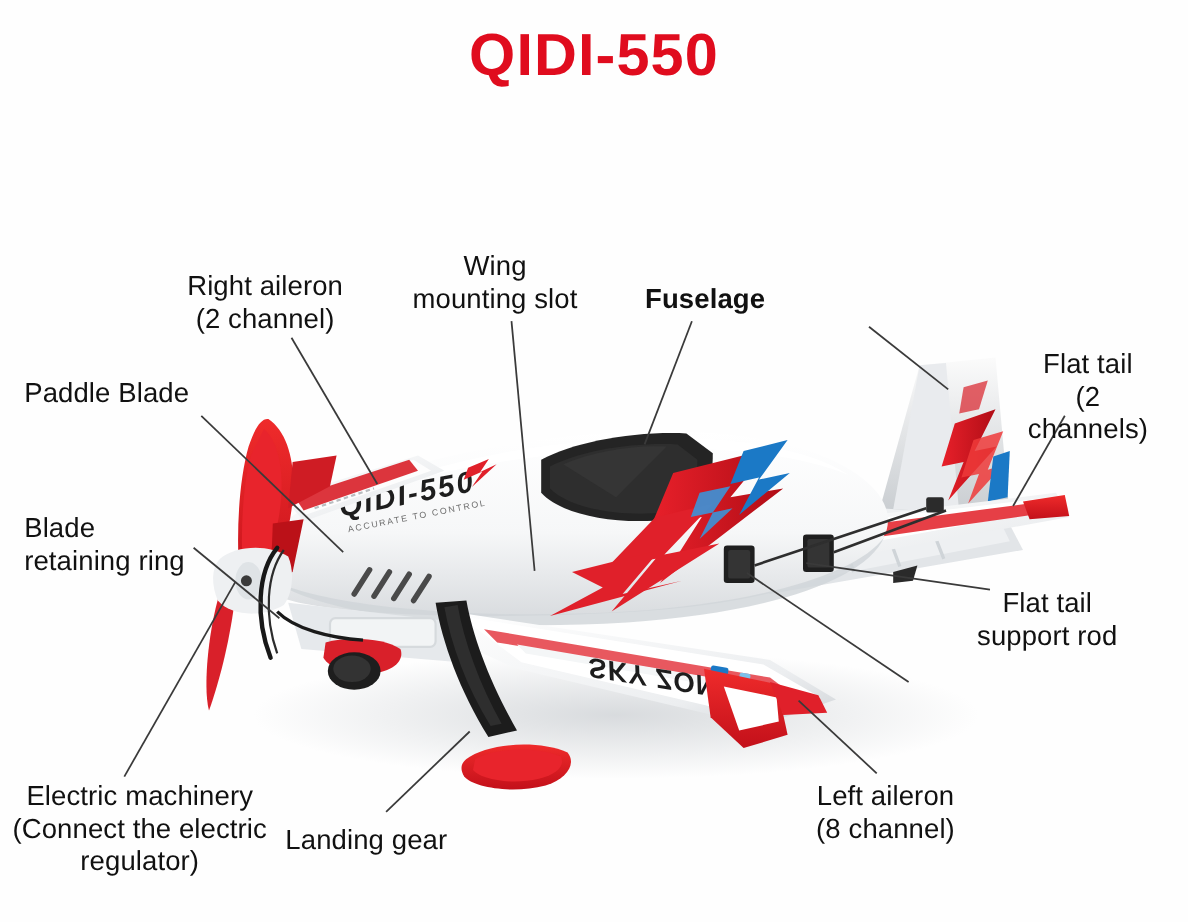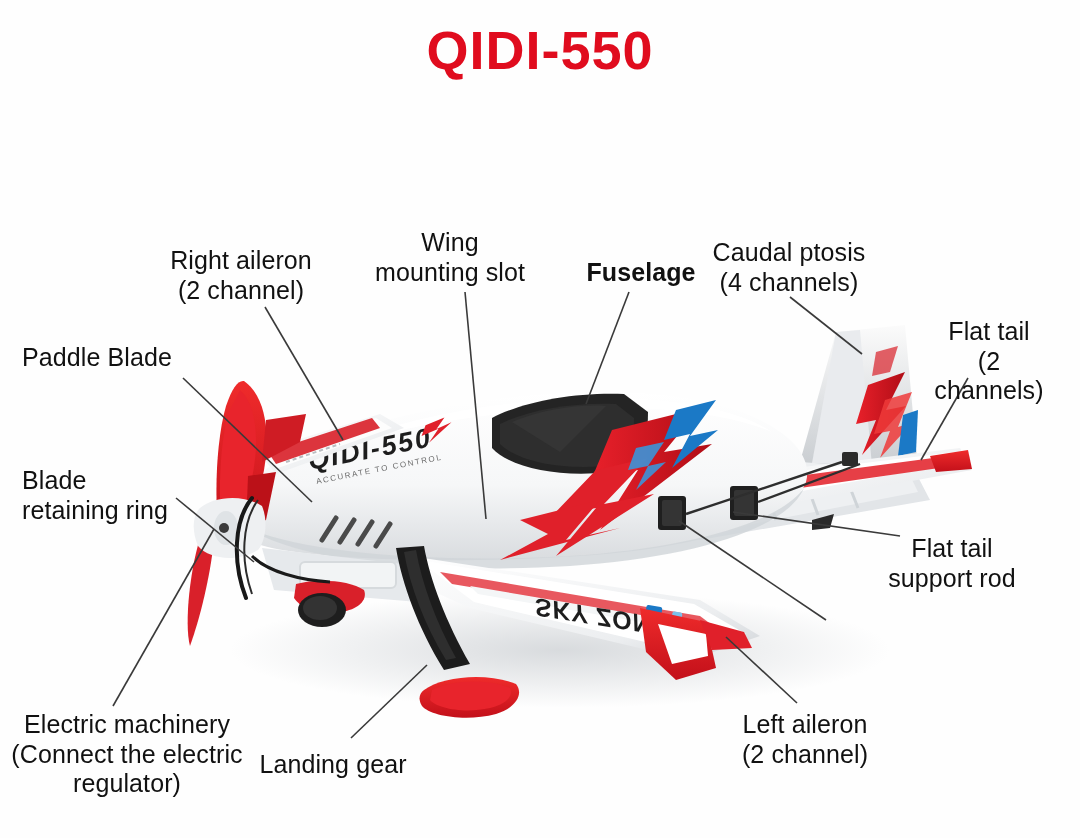--- a/index.html
+++ b/index.html
@@ -226,26 +226,24 @@
   </svg>
 
   <div class="label l" style="left:22px;  top:466px;">Blade
 retaining ring</div>
   <div class="label l" style="left:22px;  top:343px;">Paddle Blade</div>
   <div class="label c" style="left:241px; top:246px;">Right aileron
 (2 channel)</div>
   <div class="label c" style="left:450px; top:228px;">Wing
 mounting slot</div>
   <div class="label c" style="left:641px; top:258px;font-weight:bold;">Fuselage</div>
-  <div class="label c" style="left:789px; top:238px;">Caudal ptosis
-(4 channels)</div>
   <div class="label c" style="left:989px; top:317px;">Flat tail
 (2 channels)</div>
   <div class="label c" style="left:952px; top:534px;">Flat tail
 support rod</div>
   <div class="label c" style="left:805px; top:710px;">Left aileron
-(2 channel)</div>
+(8 channel)</div>
   <div class="label c" style="left:333px; top:750px;">Landing gear</div>
   <div class="label c" style="left:127px; top:710px;">Electric machinery
 (Connect the electric
 regulator)</div>
 
 </div>
 
 </body></html>

